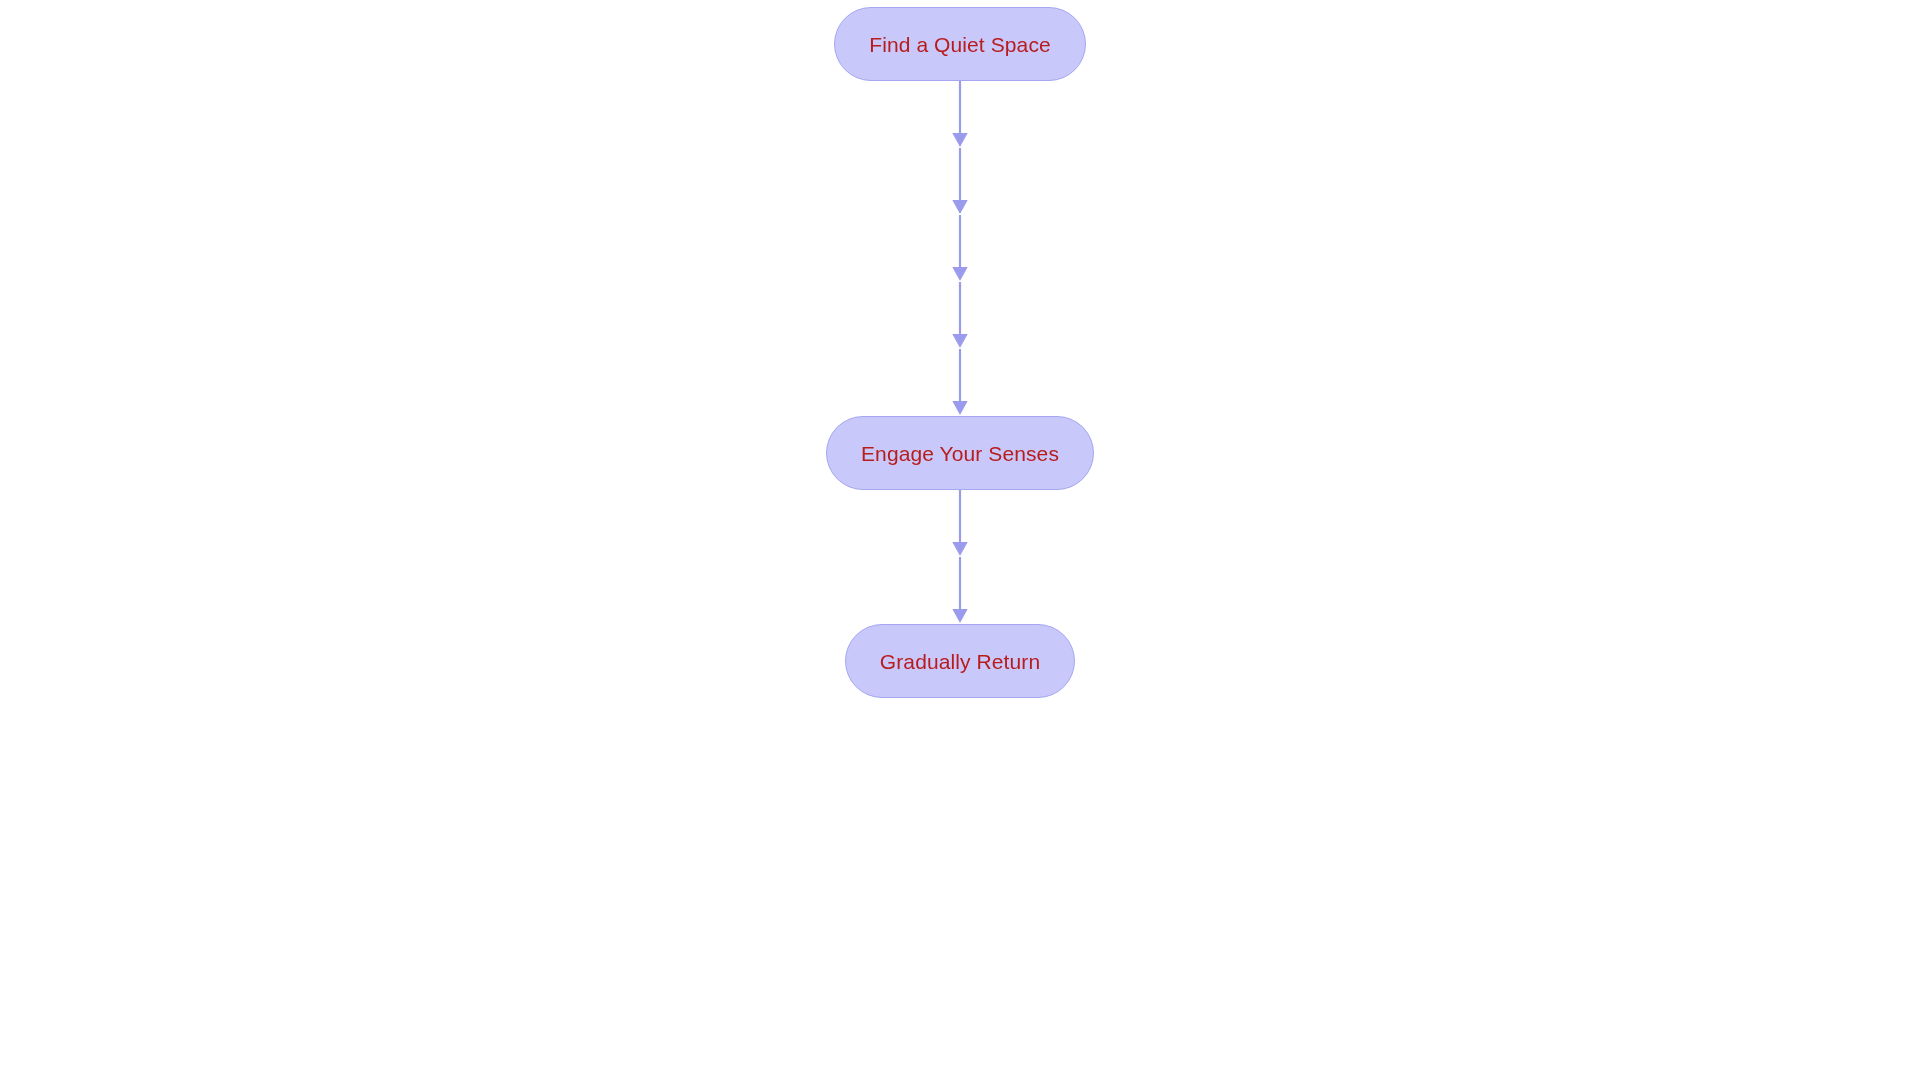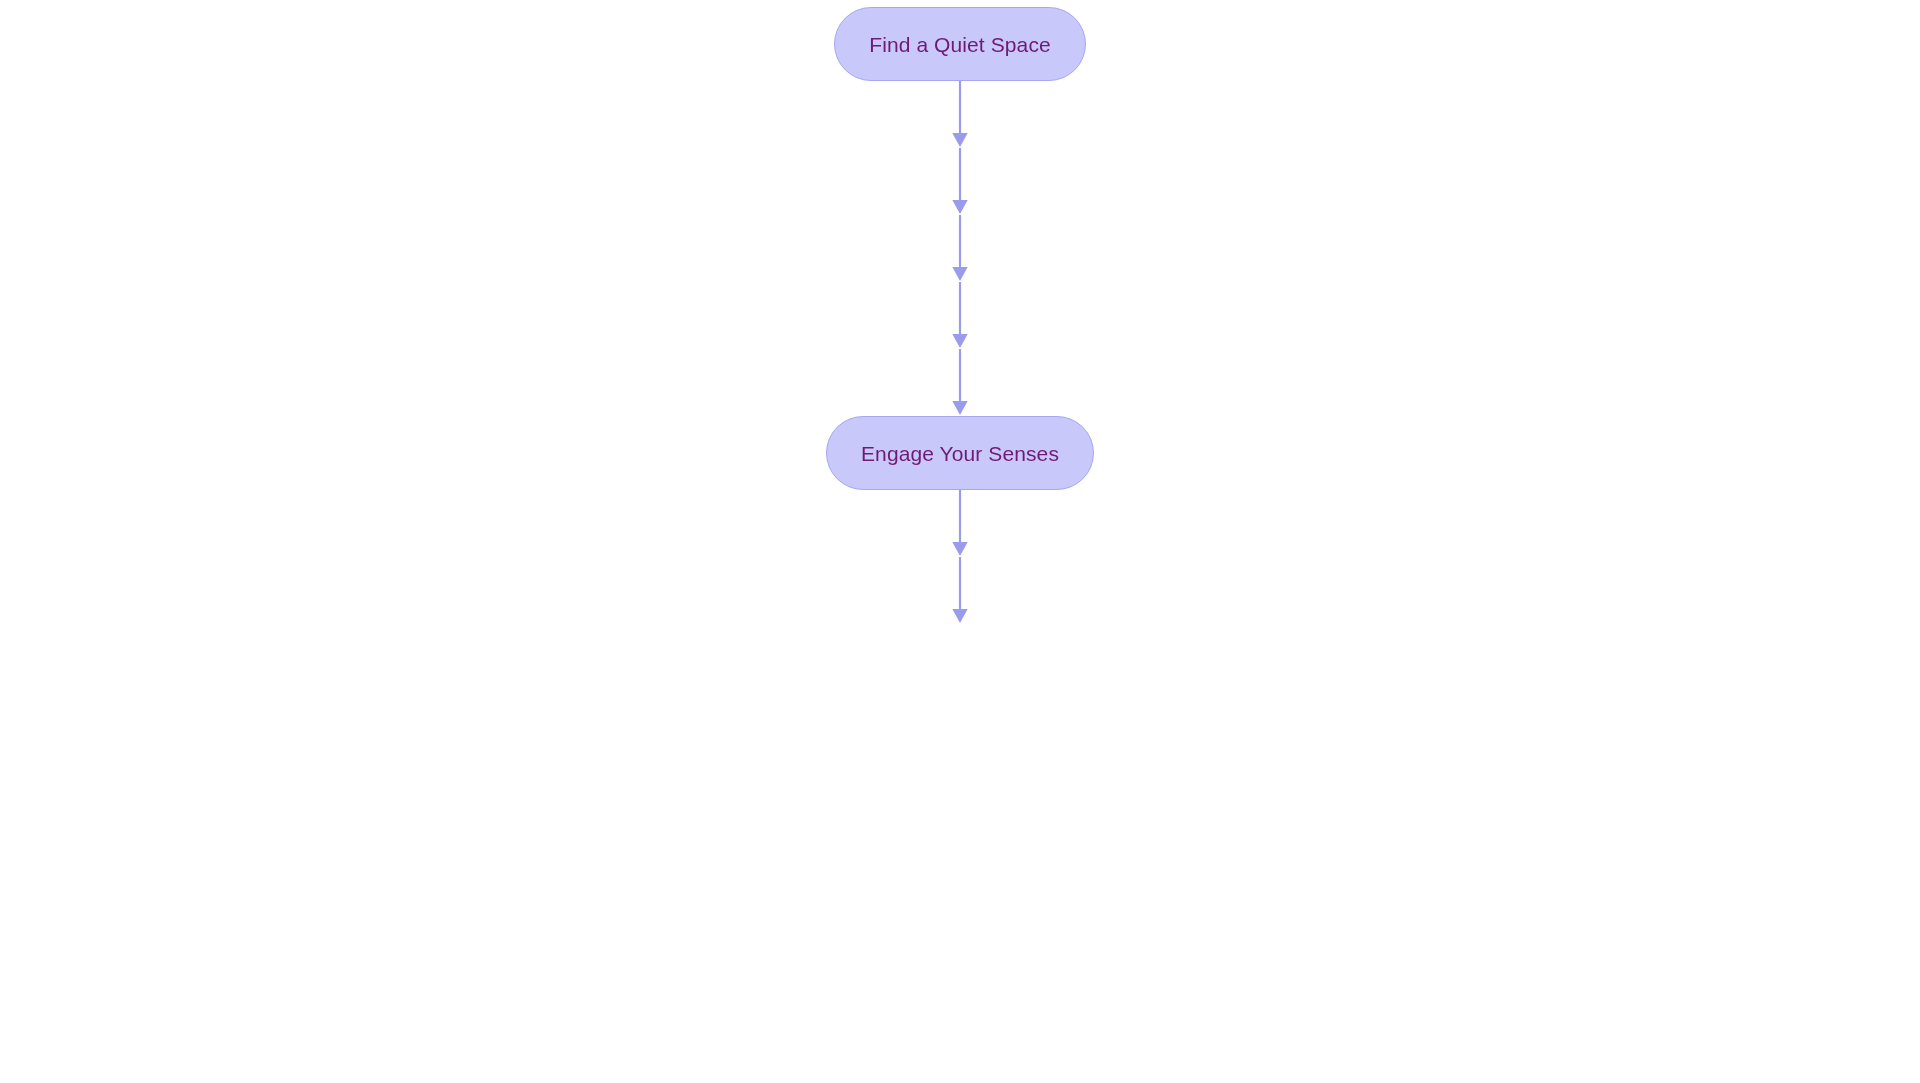--- a/index.html
+++ b/index.html
@@ -40,21 +40,21 @@
     align-items: center;
     justify-content: center;
     background: #c8c8fb;
     border: 1px solid #a6a6f2;
     border-radius: 37px;
     padding: 0 34px;
     white-space: nowrap;
   }
 
   .flow-node-label {
-    color: #701a75;
+    color: #b91c1c;
     font-size: 21px;
     font-weight: 400;
     letter-spacing: 0.1px;
     line-height: 1;
     font-family: "Liberation Sans", "DejaVu Sans", sans-serif;
   }
 
   .flow-connector {
     width: 24px;
     height: 67px;
@@ -116,15 +116,18 @@
       <line x1="12" y1="0" x2="12" y2="54" stroke="#9b9bee" stroke-width="2.2"></line>
       <polygon points="12,66 4.3,52 19.7,52" fill="#9b9bee"></polygon>
     </svg>
 
 
     <svg class="flow-connector" viewBox="0 0 24 67">
       <line x1="12" y1="0" x2="12" y2="54" stroke="#9b9bee" stroke-width="2.2"></line>
       <polygon points="12,66 4.3,52 19.7,52" fill="#9b9bee"></polygon>
     </svg>
 
+    <div class="flow-node">
+      <span class="flow-node-label">Gradually Return</span>
+    </div>
 
   </div>
 </div>
 
 </body></html>

